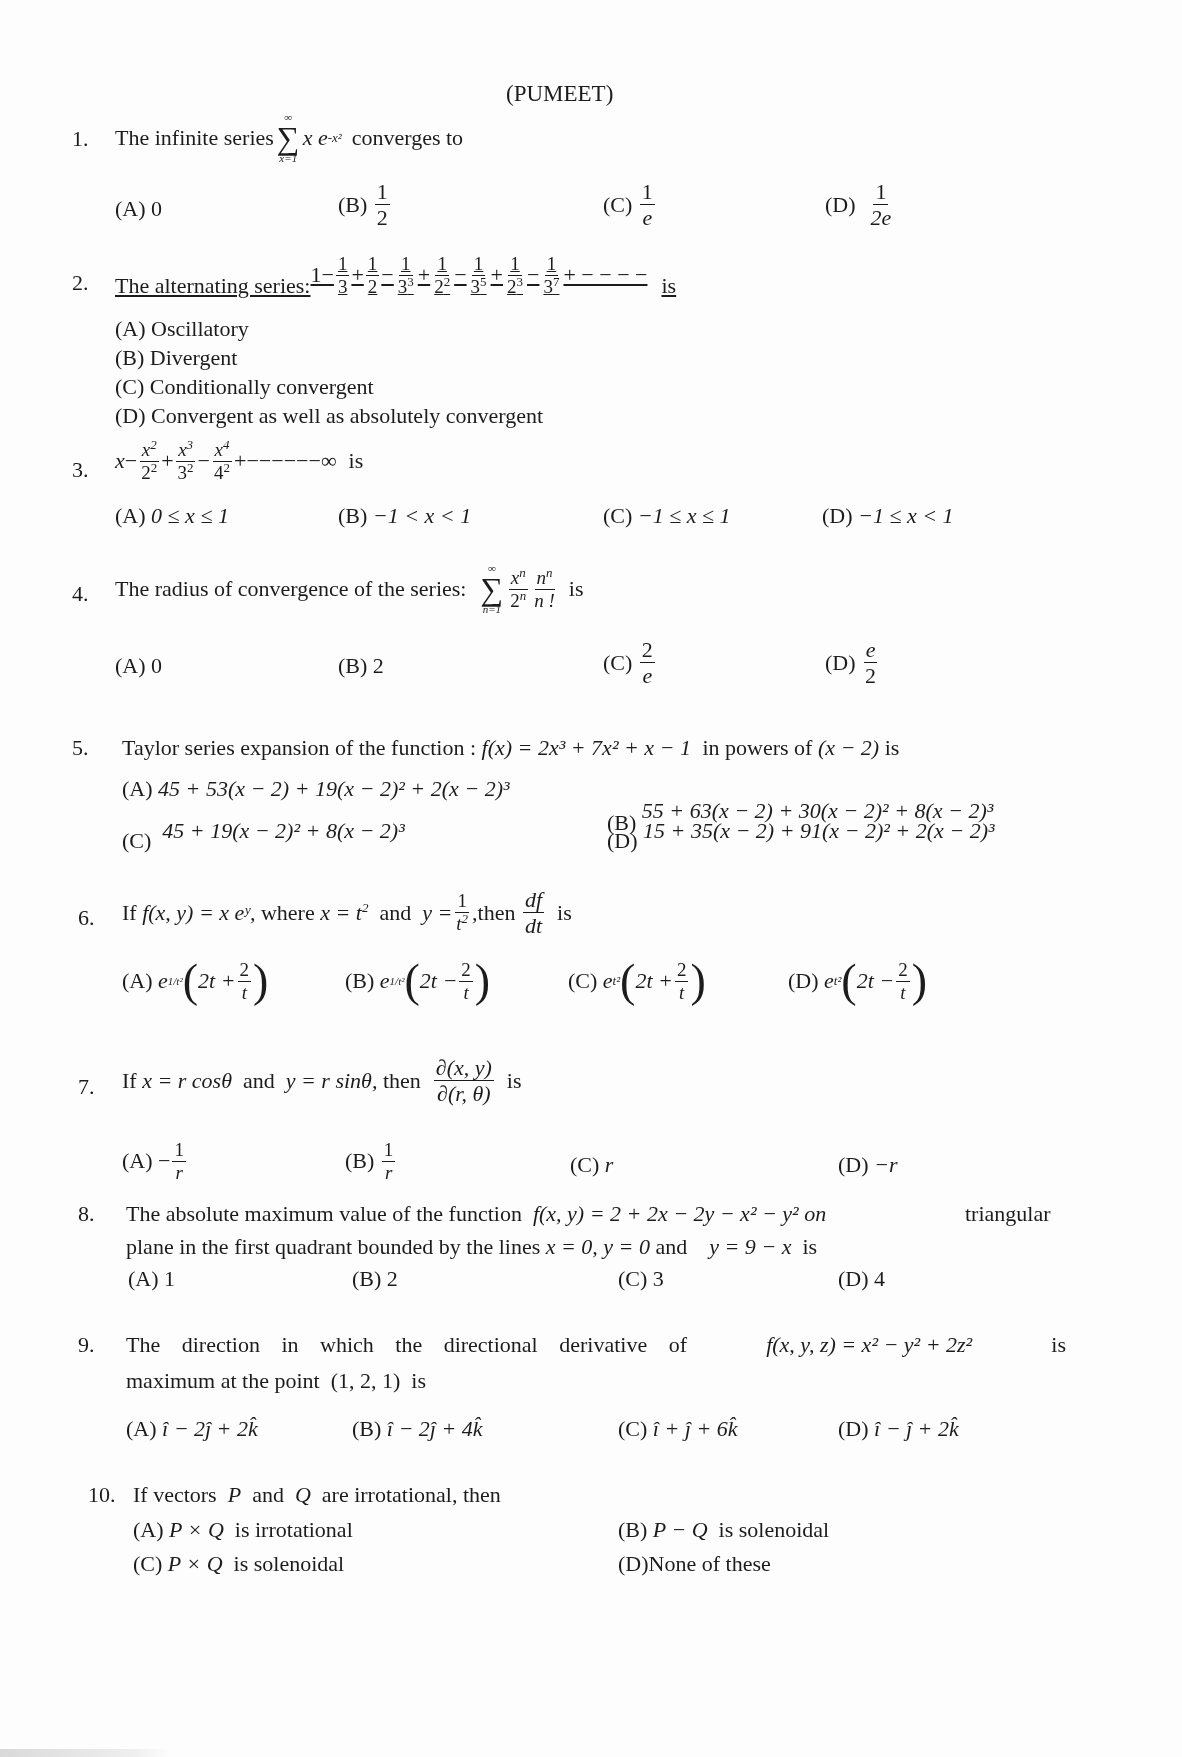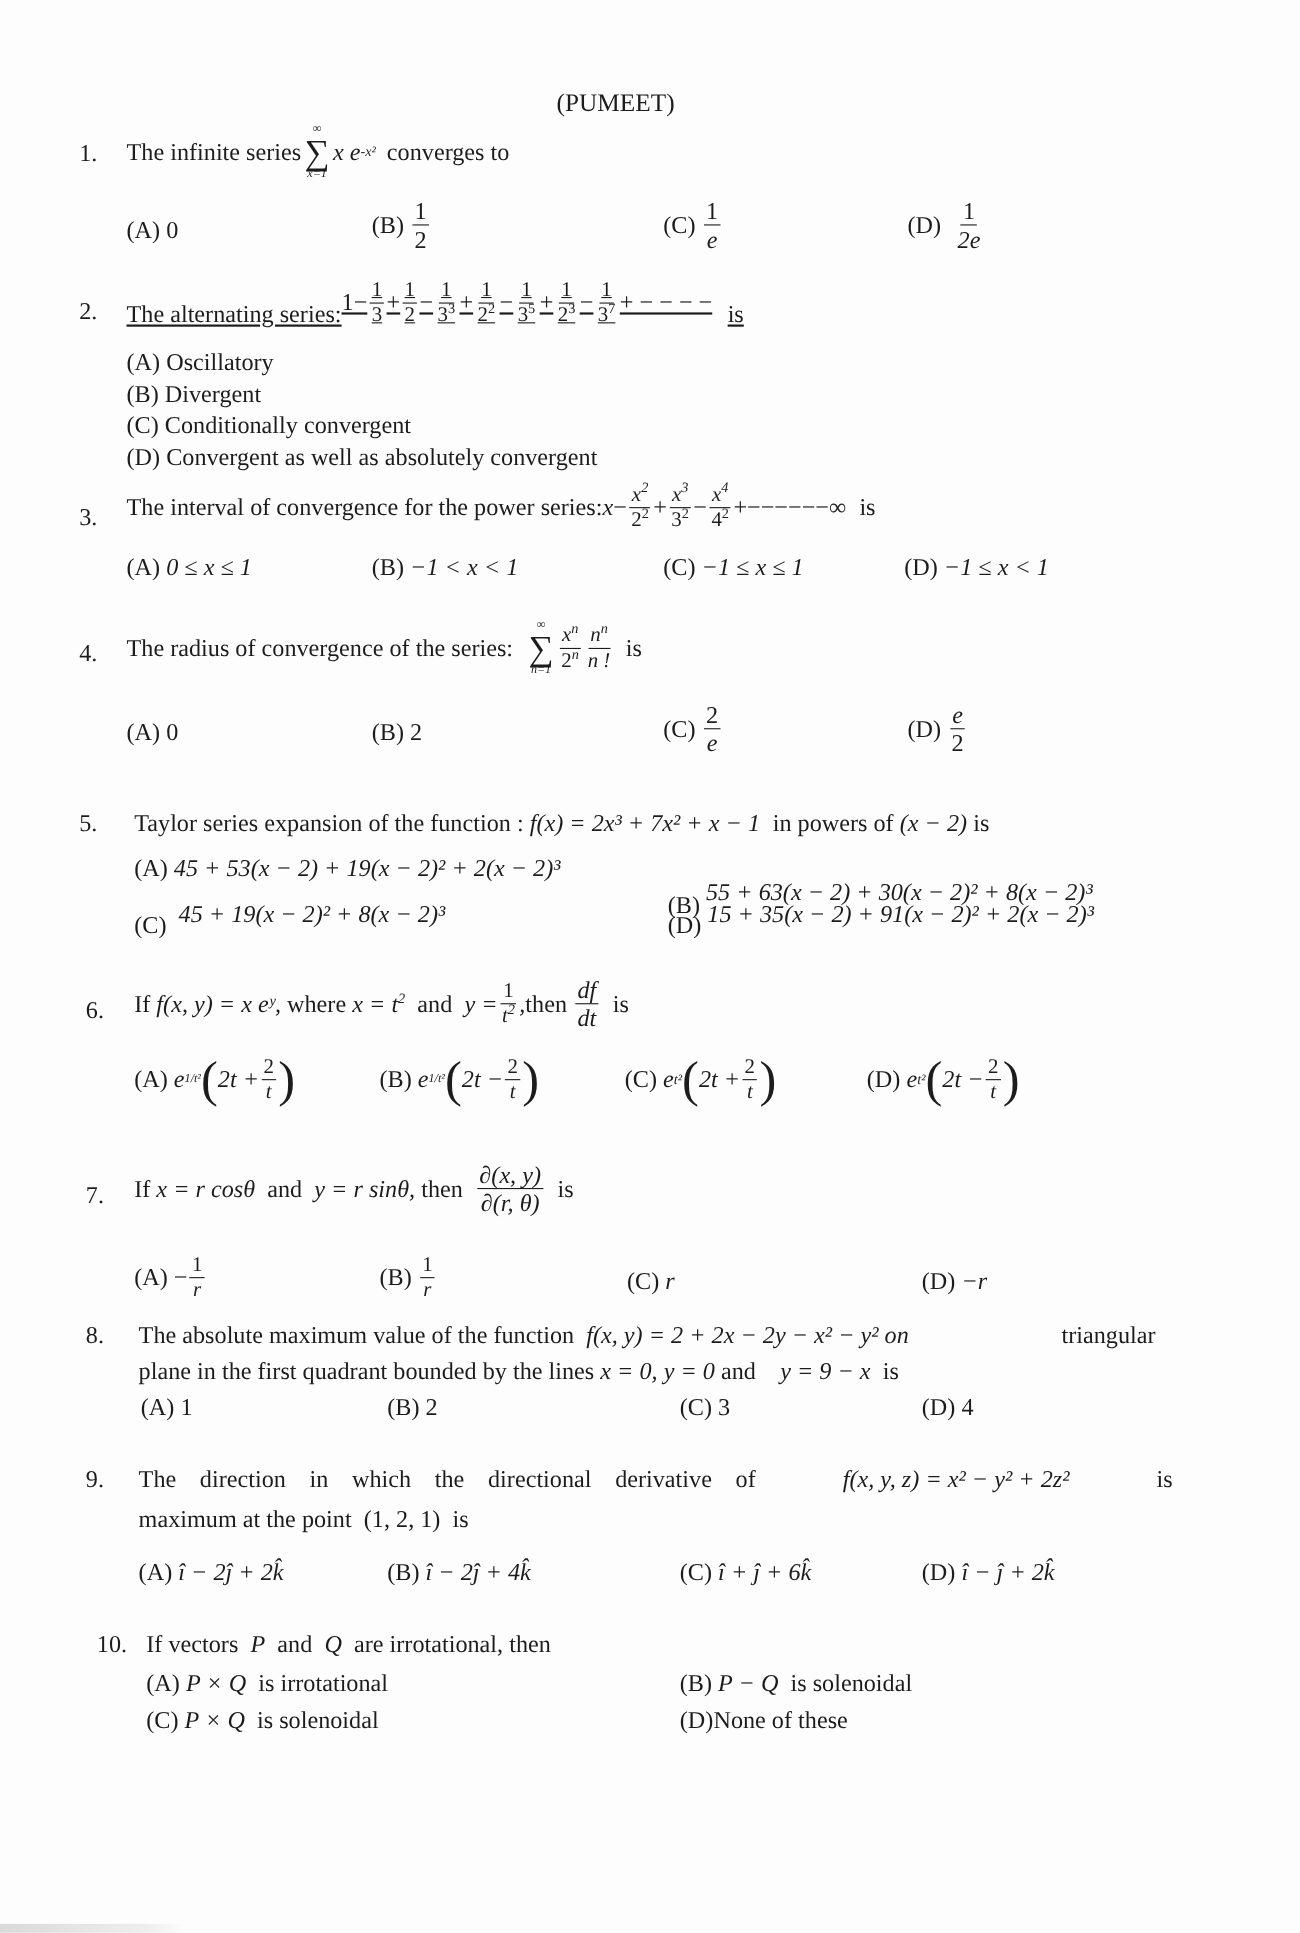--- a/index.html
+++ b/index.html
@@ -90,21 +90,20 @@
     </div>
     <div class="abs" style="left:115px;top:318px;"><span>(A)</span> <span>Oscillatory</span></div>
     <div class="abs" style="left:115px;top:347px;"><span>(B)</span> <span>Divergent</span></div>
     <div class="abs" style="left:115px;top:376px;"><span>(C)</span> <span>Conditionally convergent</span></div>
     <div class="abs" style="left:115px;top:405px;"><span>(D)</span> <span>Convergent as well as absolutely convergent</span></div>
   </div>
 
   <div>
     <div class="abs" style="left:72px;top:459px;">3.</div>
     <div class="abs" style="left:115px;top:440px;display:flex;align-items:center;">
-      <span>The interval of convergence for the power series:</span>
       <span style="display:inline-flex;align-items:center;"><span class="m">x</span>−<span class="frac small">
             <span class="m">x<sup>2</sup></span>
             <span>2<sup>2</sup></span>
           </span>+<span class="frac small">
             <span class="m">x<sup>3</sup></span>
             <span>3<sup>2</sup></span>
           </span>−<span class="frac small">
             <span class="m">x<sup>4</sup></span>
             <span>4<sup>2</sup></span>
           </span>+−−−−−−∞</span>

